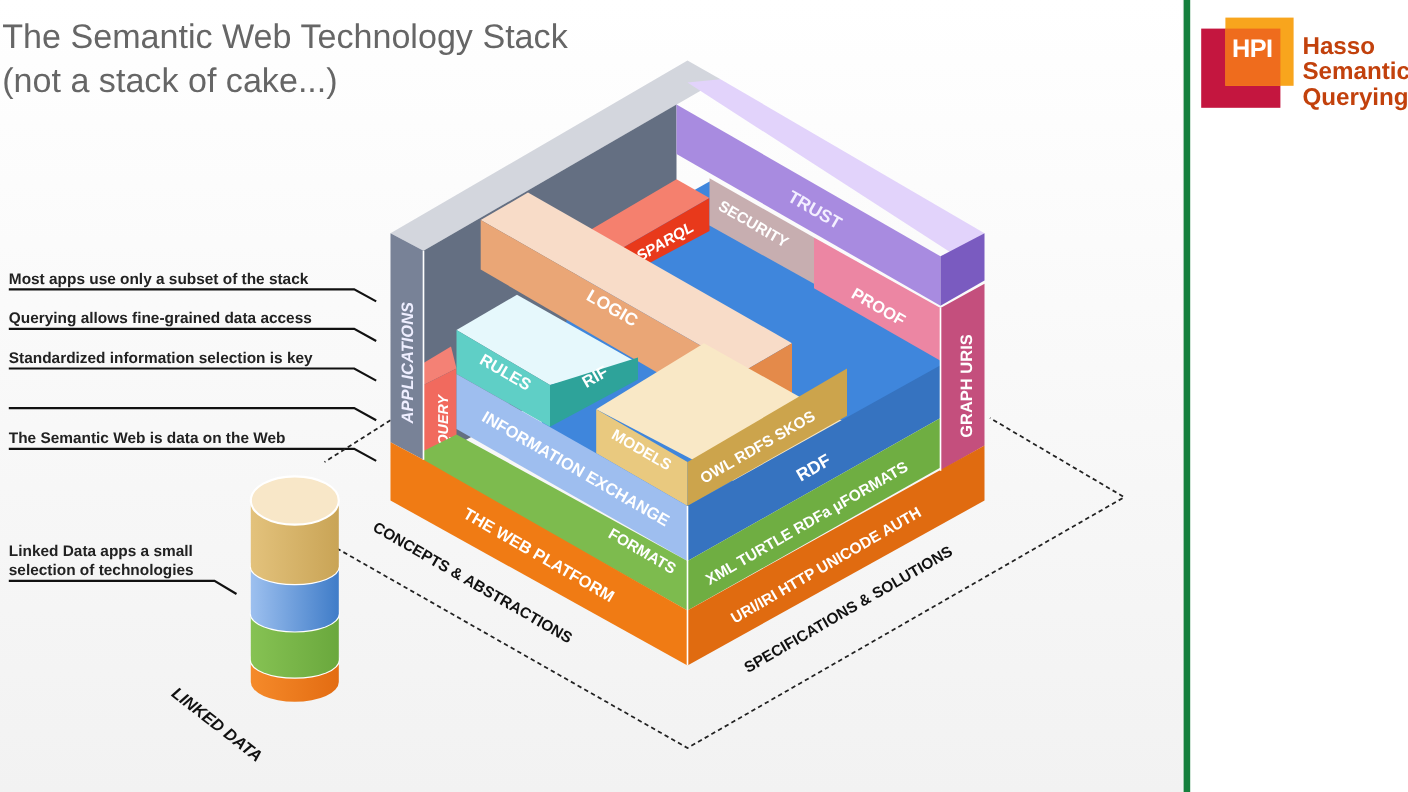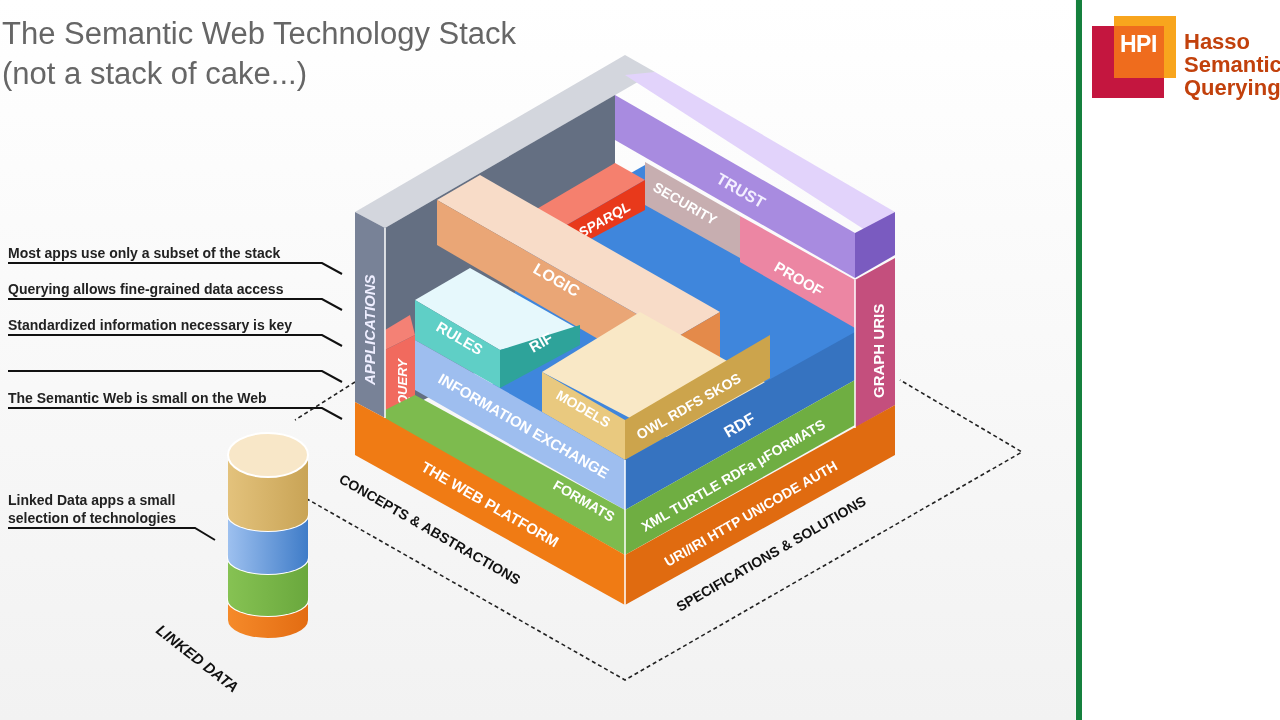--- a/index.html
+++ b/index.html
@@ -20,22 +20,22 @@
 <body>
 
 <div class="slide">
   <div class="title">
     <div>The Semantic Web Technology Stack</div>
     <div>(not a stack of cake...)</div>
   </div>
 
   <div class="ann" style="top:245px">Most apps use only a subset of the stack</div>
   <div class="ann" style="top:281px">Querying allows fine-grained data access</div>
-  <div class="ann" style="top:317px">Standardized information necessary is key</div>
-  <div class="ann" style="top:390px">The Semantic Web is small on the Web</div>
+  <div class="ann" style="top:317px">Standardized information selection is key</div>
+  <div class="ann" style="top:390px">The Semantic Web is data on the Web</div>
   <div class="ann" style="top:492px">Linked Data apps a small</div>
   <div class="ann" style="top:510px">selection of technologies</div>
 
   <svg width="1075" height="720" style="position:absolute;left:0;top:0">
     <defs>
       <linearGradient id="cylOrange" x1="0" x2="1">
           <stop offset="0" stop-color="#f58a2a"></stop>
           <stop offset="1" stop-color="#e36c12"></stop>
         </linearGradient>
       <linearGradient id="cylGreen" x1="0" x2="1">

